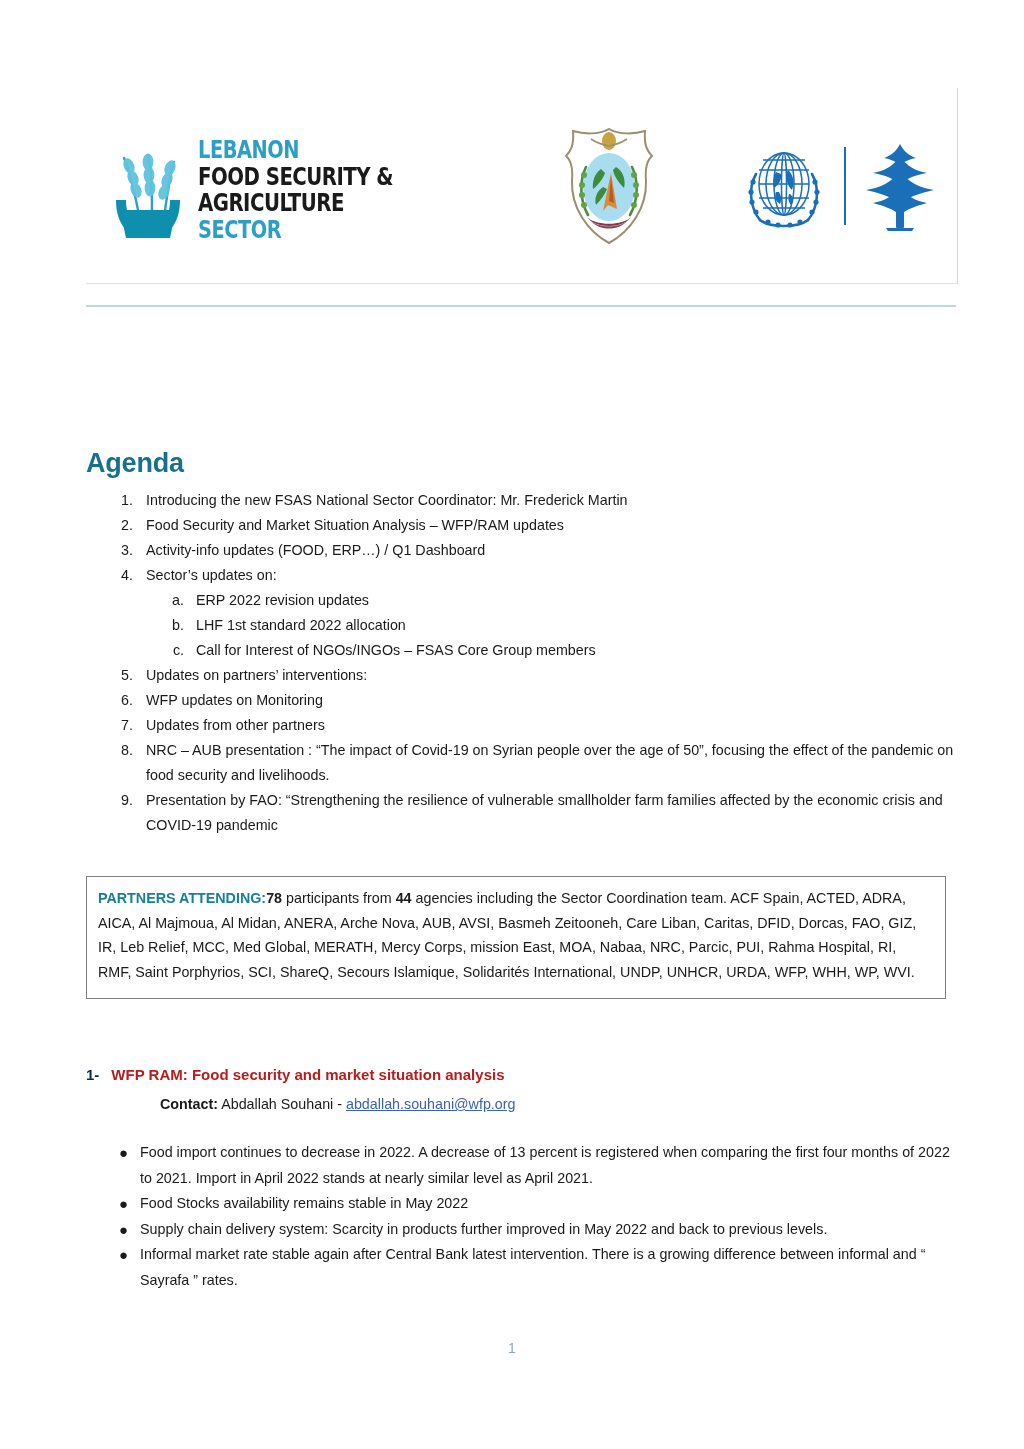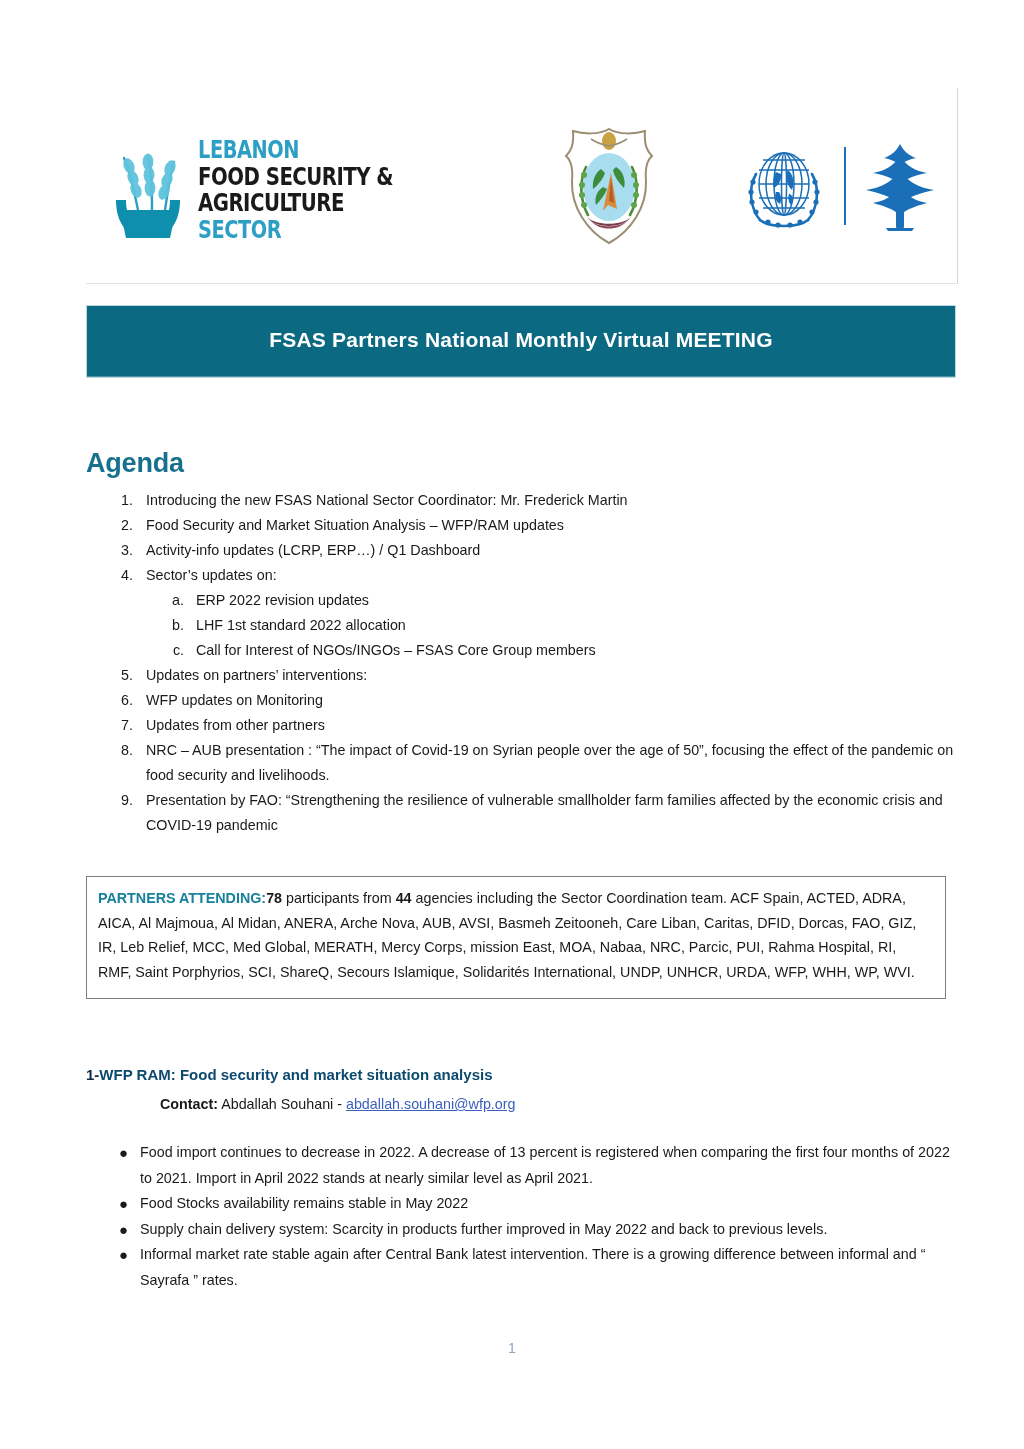--- a/index.html
+++ b/index.html
@@ -173,21 +173,21 @@
 
   
   .section-head {
     position: absolute;
     left: 86px;
     top: 1066px;
     font-size: 15px;
     font-weight: bold;
   }
   .section-num { color: #0d2b45; }
-  .section-title { color: #0c4a6e; margin-left: 0; }
+  .section-title { color: #b91c1c; margin-left: 12px; }
 
   .contact-line {
     position: absolute;
     left: 148px;
     top: 1096px;
     font-size: 14.3px;
     color: #1a1a1a;
     margin-left: 12px;
   }
   .contact-label { font-weight: bold; }
@@ -350,40 +350,39 @@
             <rect x="36" y="66" width="8" height="22" rx="1"></rect>
             <path d="M26 88 H54 L52 91 H28 Z"></path>
           </g>
         </svg>
       </div>
     </div>
 
   </div>
 
   <div class="title-banner">
-    <div class="banner-row banner-row-1">FSAS Partners National Monthly Virtual MEETING</div>
   </div>
 
   <div class="agenda-title">Agenda</div>
 
   <div class="agenda-list">
 
     <div class="ol-row">
       <div class="ol-num">1.</div>
       <div class="ol-text">Introducing the new FSAS National Sector Coordinator: Mr. Frederick Martin</div>
     </div>
 
     <div class="ol-row">
       <div class="ol-num">2.</div>
       <div class="ol-text">Food Security and Market Situation Analysis – WFP/RAM updates</div>
     </div>
 
     <div class="ol-row">
       <div class="ol-num">3.</div>
-      <div class="ol-text">Activity-info updates (LCRP, ERP…) / Q1 Dashboard</div>
+      <div class="ol-text">Activity-info updates (FOOD, ERP…) / Q1 Dashboard</div>
     </div>
 
     <div class="ol-row">
       <div class="ol-num">4.</div>
       <div class="ol-text">Sector’s updates on:</div>
     </div>
 
     <div class="sub-list">
       <div class="sub-row">
         <div class="sub-num">a.</div>

